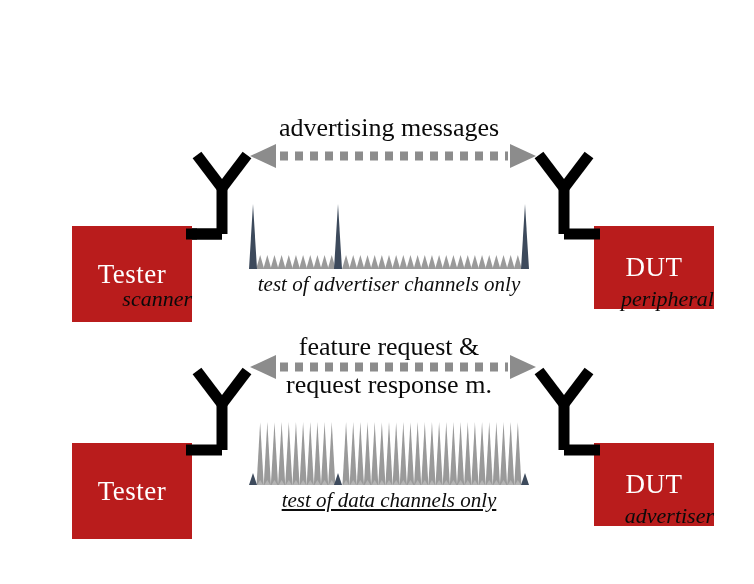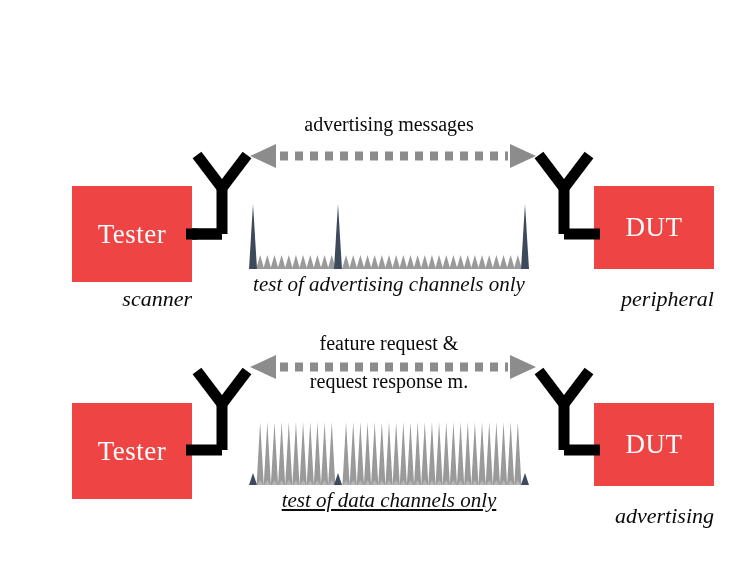--- a/index.html
+++ b/index.html
@@ -19,27 +19,28 @@
     left: 0; top: 0;
     width: 754px;
     height: 584px;
   }
   .row { position: absolute; left: 0; width: 754px; }
   #row-adv { top: 100px; height: 220px; }
   #row-data { top: 318px; height: 230px; }
 
   .box {
     position: absolute;
-    background: #ef4444;
+    background: #b91c1c;
     color: #ffffff;
     display: flex;
     align-items: center;
     justify-content: center;
     font-size: 27px;
     letter-spacing: 0.5px;
+    margin-top: 40px;
   }
   .box.left  { left: 72px;  width: 120px; height: 96px; }
   .box.right { left: 594px; width: 120px; height: 83px; }
 
   .role {
     position: absolute;
     font-style: italic;
     font-size: 22px;
     color: #0a0a0a;
     white-space: nowrap;
@@ -51,21 +52,21 @@
     font-style: italic;
     font-size: 21px;
     color: #0d0d0d;
     white-space: nowrap;
     text-align: center;
     width: 360px;
   }
 
   .arrow-label {
     position: absolute;
-    font-size: 20px;
+    font-size: 26px;
     color: #0a0a0a;
     white-space: nowrap;
     text-align: center;
     width: 380px;
     line-height: 1.08;
   }
 
   svg.layer {
     position: absolute;
     left: 0; top: 0;
@@ -86,21 +87,21 @@
     <div class="box right" style="top:86px;">
       <span>DUT</span>
     </div>
 
     <div class="role" style="left:72px; top:186px; width:120px;">scanner</div>
 
     <div class="role" style="left:594px; top:186px; width:120px;">peripheral</div>
 
     <div class="arrow-label" style="left:199px; top:14px;">advertising messages</div>
 
-    <div class="caption" style="left:209px; top:172px;">test of advertising channels only</div>
+    <div class="caption" style="left:209px; top:172px;">test of advertiser channels only</div>
 
     <svg class="layer" width="754" height="220" viewBox="0 0 754 220">
 
       <g fill="none" stroke="#000000" stroke-width="11" stroke-linecap="butt">
         <path d="M 197,55 L 222,88"></path>
         <path d="M 247,55 L 222,88"></path>
         <path d="M 222,80 L 222,134"></path>
         <path d="M 222,134 L 192,134"></path>
         <path d="M 192,134 L 192,134"></path>
       </g>
@@ -168,21 +169,21 @@
 
     <div class="box left" style="top:85px;">
       <span>Tester</span>
     </div>
 
     <div class="box right" style="top:85px;">
       <span>DUT</span>
     </div>
 
 
-    <div class="role" style="left:594px; top:185px; width:120px;">advertising</div>
+    <div class="role" style="left:594px; top:185px; width:120px;">advertiser</div>
 
     <div class="arrow-label" style="left:199px; top:15px;">feature request &amp;</div>
 
     <div class="arrow-label" style="left:199px; top:53px;">request response m.</div>
 
     <div class="caption" style="left:209px; top:170px;text-decoration:underline;">test of data channels only</div>
 
     <svg class="layer" width="754" height="230" viewBox="0 0 754 230">
 
       <g fill="none" stroke="#000000" stroke-width="11" stroke-linecap="butt">

